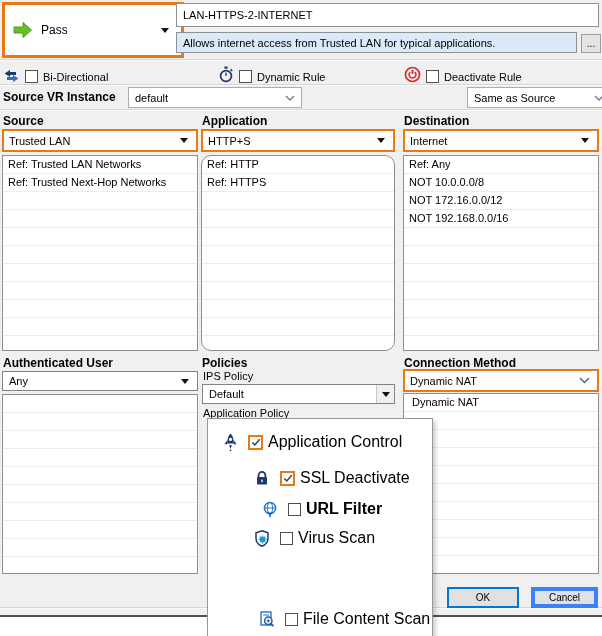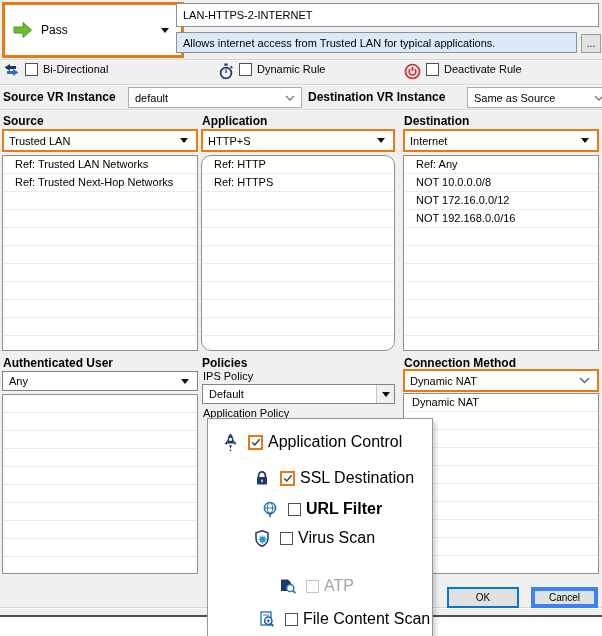--- a/index.html
+++ b/index.html
@@ -19,40 +19,40 @@
 
   .field{background:#fff;border:1px solid #8D9094;display:flex;align-items:center;padding:0 6px;
          white-space:nowrap;overflow:hidden;}
   #rule-name{left:176px;top:3px;width:409px;height:22px;font-size:11px;
              font-family:"Liberation Sans","DejaVu Sans",sans-serif;border:1px solid #8D9094;padding:0 6px;}
   #rule-desc{left:176px;top:32px;width:387px;height:19px;background:#DCE9F8;}
   #dots-btn{left:581px;top:34px;width:18px;height:17px;background:#E3E3E3;border:1px solid #9C9C9C;
             display:flex;align-items:center;justify-content:center;line-height:8px;font-size:10px;}
 
   
-  .flag{top:63px;height:20px;display:flex;align-items:flex-start;gap:5px;}
+  .flag{top:63px;height:20px;display:flex;align-items:flex-end;gap:5px;}
   .cb{width:13px;height:13px;background:#fff;border:1px solid #4F4F4F;box-sizing:border-box;
       display:flex;align-items:center;justify-content:center;}
   .cb.checked{border:2px solid #E87A12;width:15px;height:15px;}
   .cb.disabled{border:1px solid #C3C3C3;}
 
   
   .hdr{font-weight:bold;font-size:12px;white-space:nowrap;}
   .flat-combo{background:#fff;border:1px solid #ABADB3;display:flex;align-items:center;
               padding:0 6px;white-space:nowrap;}
   .flat-combo svg{margin-left:auto;}
 
   
   .combo-orange{border:2px solid #E87A12;background:#fff;display:flex;align-items:center;
                 padding:0 5px;white-space:nowrap;box-sizing:border-box;}
   .combo-orange .caret-dn{margin-left:auto;margin-right:3px;}
 
   .listbox{background:#fff;border:1px solid #8E8F8F;box-sizing:border-box;
            background-image:repeating-linear-gradient(to bottom,#fff 0px,#fff 17px,#ECECEC 17px,#ECECEC 18px);}
-  .list-item{height:18px;line-height:17px;padding-left:12px;white-space:nowrap;overflow:hidden;}
+  .list-item{height:18px;line-height:17px;padding-left:5px;white-space:nowrap;overflow:hidden;}
 
   .win-combo{background:#fff;border:1px solid #7E838A;display:flex;align-items:center;
              padding-left:6px;white-space:nowrap;box-sizing:border-box;}
   .win-combo .btnzone{margin-left:auto;width:17px;align-self:stretch;background:#F0F0F0;
              border-left:1px solid #C8C8C8;display:flex;align-items:center;justify-content:center;}
 
   .small-lbl{font-size:11px;white-space:nowrap;}
 
   
   #app-policy-menu{left:207px;top:418px;width:224px;height:218px;background:#fff;
@@ -120,21 +120,20 @@
 
   <div class="abs hline" style="top:84px;"></div>
 
   <div class="abs hdr" style="left:3px;top:90px;">Source VR Instance</div>
   <div class="abs flat-combo" style="left:128px;top:87px;width:160px;height:19px;">
     <span>default</span>
     <svg width="10" height="6" viewBox="0 0 10 6">
       <polyline points="1,1 5,5 9,1" fill="none" stroke="#6E7E8E" stroke-width="1.4"></polyline>
     </svg>
   </div>
-  <div class="abs hdr" style="left:308px;top:90px;">Destination VR Instance</div>
   <div class="abs flat-combo" style="left:467px;top:87px;width:130px;height:19px;">
     <span>Same as Source</span>
     <svg width="10" height="6" viewBox="0 0 10 6">
       <polyline points="1,1 5,5 9,1" fill="none" stroke="#6E7E8E" stroke-width="1.4"></polyline>
     </svg>
   </div>
 
   <div class="abs hline" style="top:109px;"></div>
 
   <div class="abs hdr" style="left:3px;top:114px;">Source</div>
@@ -230,21 +229,21 @@
           <path d="M4.6 7 V5.2 a3.4 3.4 0 0 1 6.8 0 V7" fill="none" stroke="#1F3A68" stroke-width="1.8"></path>
           <rect x="3" y="7" width="10" height="7.6" rx="0.8" fill="#1F3A68"></rect>
           <rect x="7.3" y="9.6" width="1.4" height="2.6" fill="#EAF0FA"></rect>
         </svg>
       </span>
       <span class="cb checked">
         <svg width="10" height="9" viewBox="0 0 12 11">
           <polyline points="1.5,5.5 4.5,8.5 10.5,1.5" fill="none" stroke="#3C3C3C" stroke-width="1.8"></polyline>
         </svg>
       </span>
-      <span class="mlabel">SSL Destination</span>
+      <span class="mlabel">SSL Deactivate</span>
     </div>
 
     <div class="menu-row" style="top:80px;padding-left:52px;font-weight:bold;">
       <span class="ic">
         <svg width="16" height="17" viewBox="0 0 16 17">
           <circle cx="8" cy="7" r="5.6" fill="none" stroke="#2878BE" stroke-width="1.5"></circle>
           <ellipse cx="8" cy="7" rx="2.6" ry="5.6" fill="none" stroke="#2878BE" stroke-width="1"></ellipse>
           <line x1="2.4" y1="7" x2="13.6" y2="7" stroke="#2878BE" stroke-width="1"></line>
           <path d="M5.4 11.8 h5.2 l-1.9 2.1 v2.3 h-1.4 v-2.3 Z" fill="#1F5FA8"></path>
         </svg>
@@ -267,31 +266,20 @@
               <line x1="10.5" y1="11.3" x2="11.4" y2="12.2"></line>
             <line x1="11.4" y1="6.6" x2="10.5" y2="7.5"></line>
               <line x1="6.7" y1="11.3" x2="5.8" y2="12.2"></line>
           </g>
         </svg>
       </span>
       <span class="cb"></span>
       <span class="mlabel">Virus Scan</span>
     </div>
 
-    <div class="menu-row disabled" style="top:157px;padding-left:70px;">
-      <span class="ic">
-        <svg width="18" height="16" viewBox="0 0 18 16">
-          <path d="M2 1.5 h7 l3 3 V13 H2 Z" fill="#1F3A68"></path>
-          <circle cx="11.3" cy="10" r="3.6" fill="#fff" stroke="#2878BE" stroke-width="1.5"></circle>
-          <line x1="13.9" y1="12.6" x2="16.4" y2="15.1" stroke="#2878BE" stroke-width="1.9"></line>
-        </svg>
-      </span>
-      <span class="cb disabled"></span>
-      <span class="mlabel">ATP</span>
-    </div>
 
     <div class="menu-row" style="top:190px;padding-left:49px;">
       <span class="ic">
         <svg width="16" height="17" viewBox="0 0 16 17">
           <rect x="2" y="1" width="10" height="13" fill="none" stroke="#2878BE" stroke-width="1.4"></rect>
           <line x1="4" y1="4" x2="10" y2="4" stroke="#2878BE" stroke-width="1"></line>
           <circle cx="9.3" cy="9.8" r="3.7" fill="#EAF3FC" stroke="#1F5FA8" stroke-width="1.5"></circle>
           <line x1="9.3" y1="8.4" x2="9.3" y2="11.2" stroke="#1F5FA8" stroke-width="1.2"></line>
           <line x1="7.9" y1="9.8" x2="10.7" y2="9.8" stroke="#1F5FA8" stroke-width="1.2"></line>
           <line x1="12" y1="12.7" x2="14.4" y2="15.2" stroke="#1F5FA8" stroke-width="1.9"></line>

